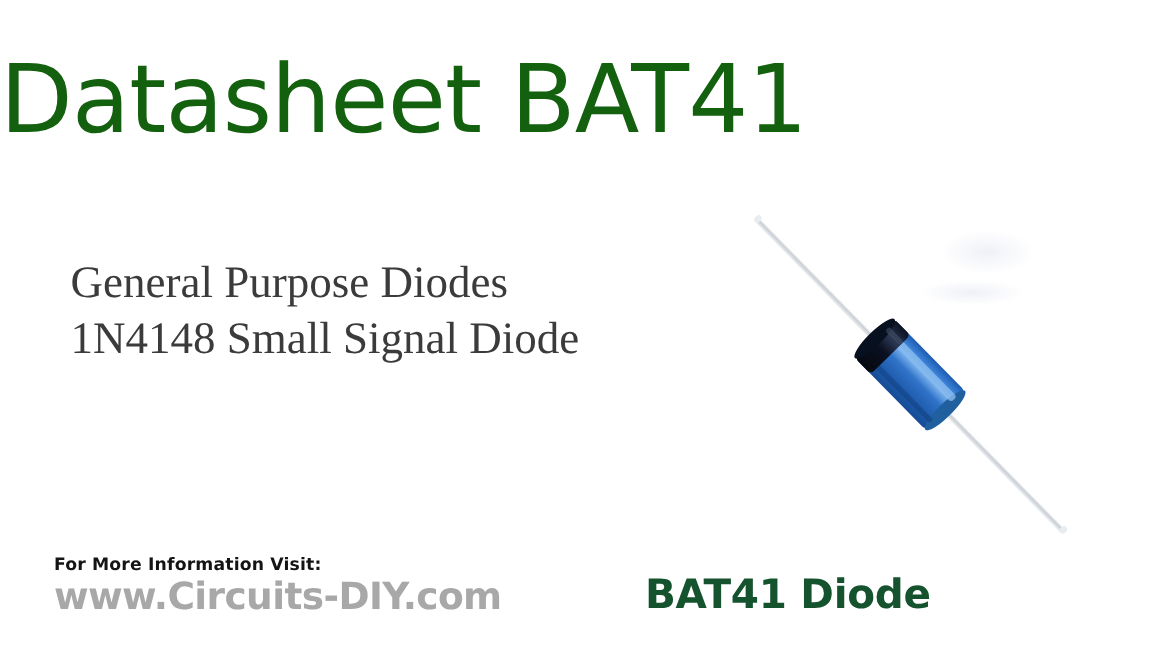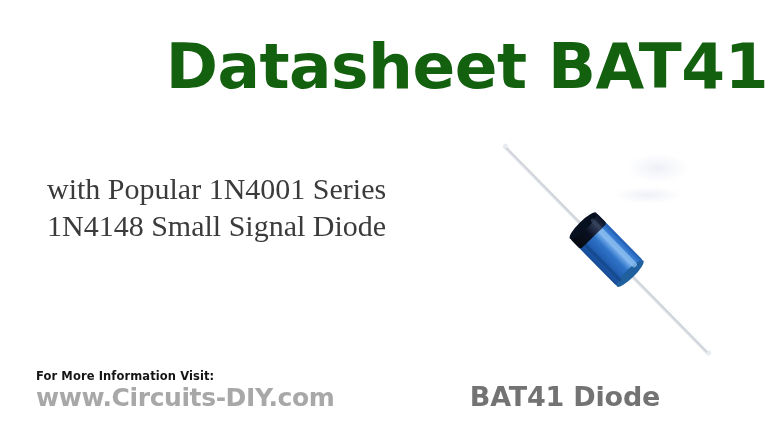--- a/index.html
+++ b/index.html
@@ -17,24 +17,24 @@
     background: #ffffff;
     overflow: hidden;
   }
 
   
   .title {
     position: absolute;
     left: 0;
     top: 34px;
     width: 768px;
-    text-align: right;
+    text-align: left;
     font-family: "DejaVu Sans", sans-serif;
     font-size: 63px;
-    font-weight: 700;
+    font-weight: 400;
     letter-spacing: -0.5px;
     color: #13600e;
     line-height: 1.05;
     white-space: nowrap;
   }
 
   
   .subtitle-block {
     position: absolute;
     left: 47px;
@@ -75,25 +75,24 @@
     line-height: 28px;
     white-space: nowrap;
   }
 
   
   .product-caption {
     position: absolute;
     left: 430px;
     top: 381px;
     width: 270px;
-    text-align: center;
     font-family: "DejaVu Sans", sans-serif;
     font-size: 27px;
     font-weight: 700;
-    color: #737373;
+    color: #14532d;
     letter-spacing: -0.2px;
     white-space: nowrap;
   }
 
   
   .photo {
     position: absolute;
     left: 462px;
     top: 120px;
     width: 290px;
@@ -106,21 +105,21 @@
   }
 </style>
 </head>
 <body>
 
 <div class="page">
 
   <div class="title">Datasheet BAT41</div>
 
   <div class="subtitle-block">
-    <div class="subtitle-line">with Popular 1N4001 Series</div>
+    <div class="subtitle-line">General Purpose Diodes</div>
     <div class="subtitle-line">1N4148 Small Signal Diode</div>
   </div>
 
   <div class="footer">
     <div class="footer-lead">For More Information Visit:</div>
     <div class="footer-url">www.Circuits-DIY.com</div>
   </div>
 
   <div class="product-caption">BAT41 Diode</div>
 

